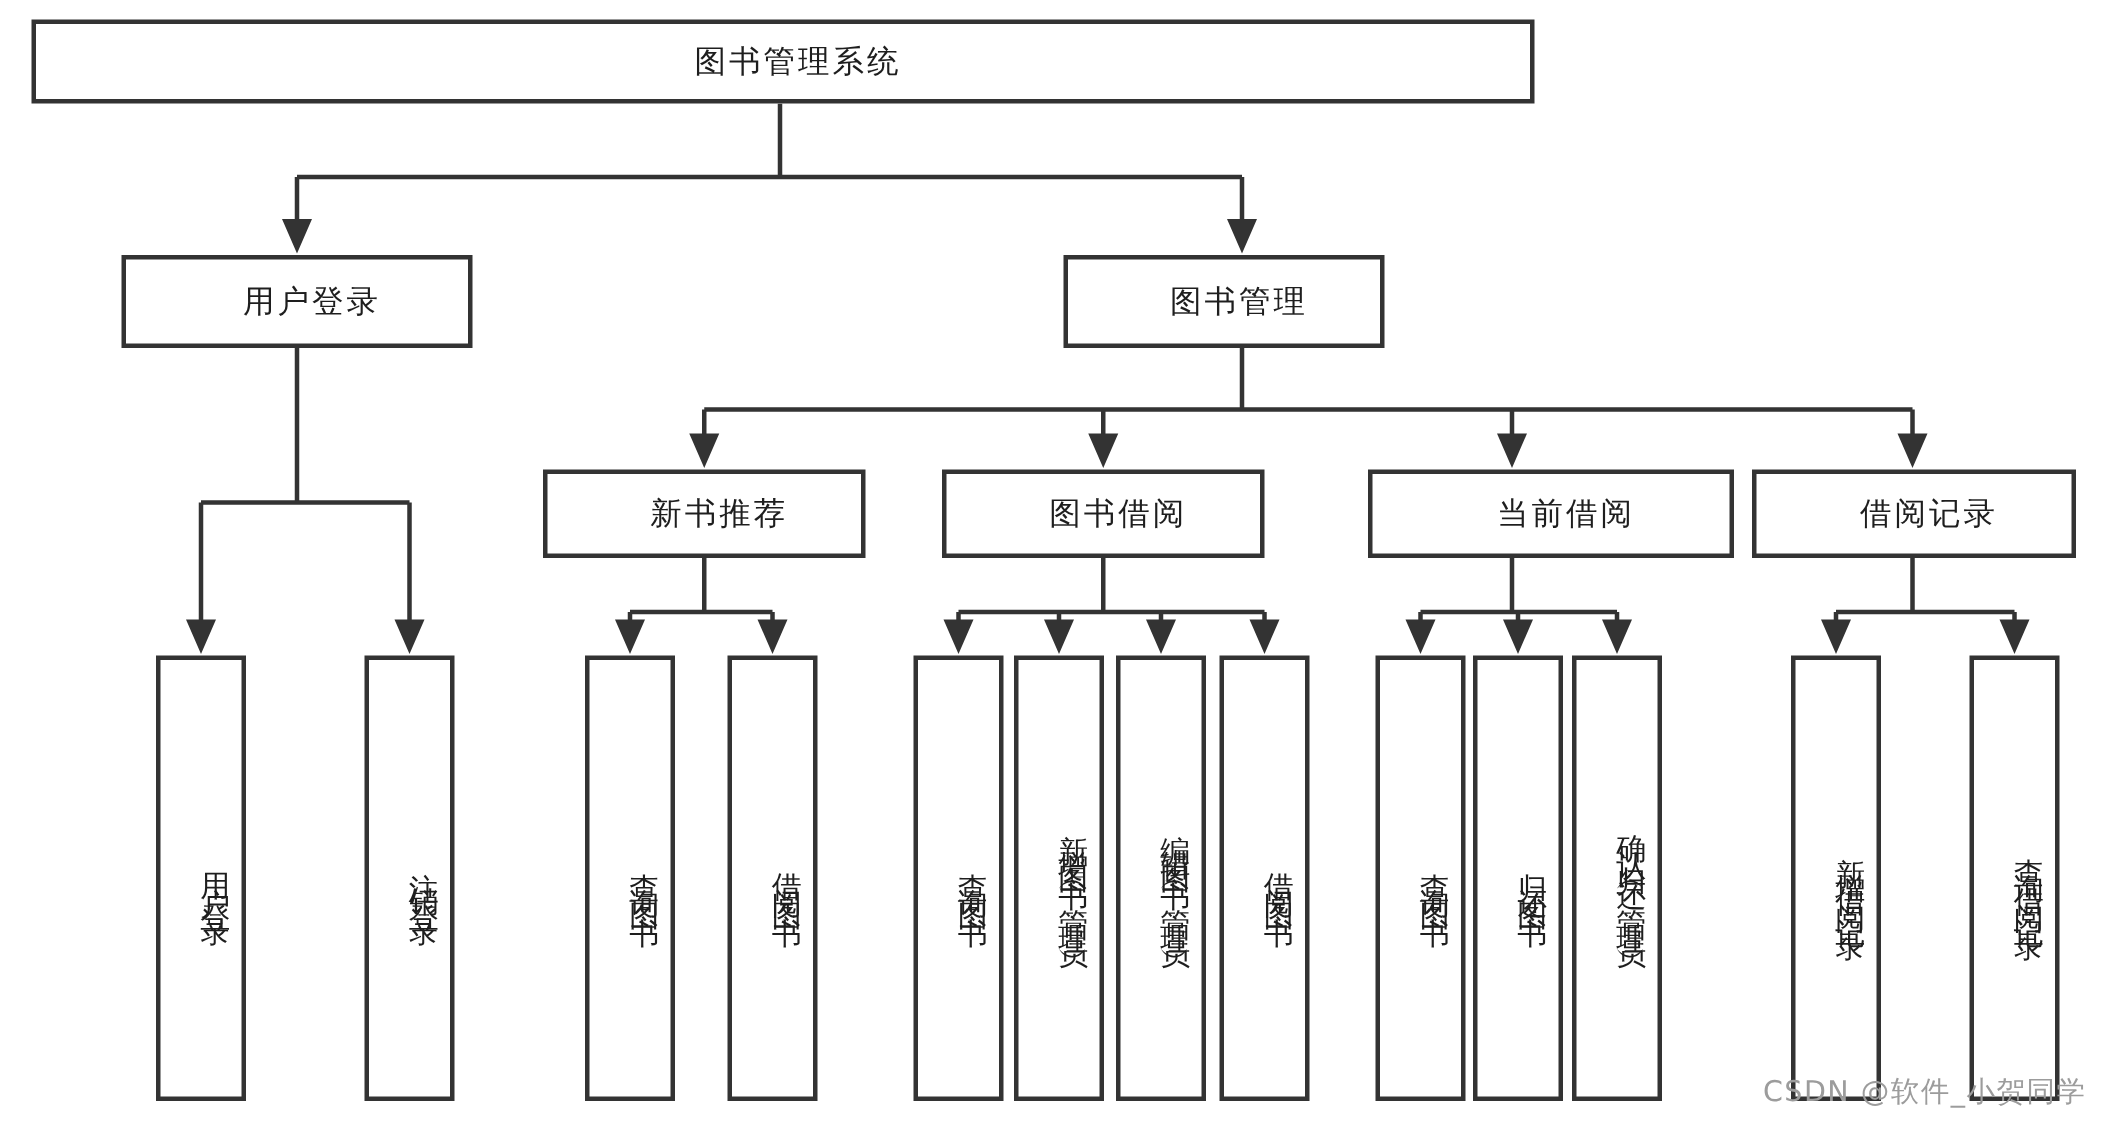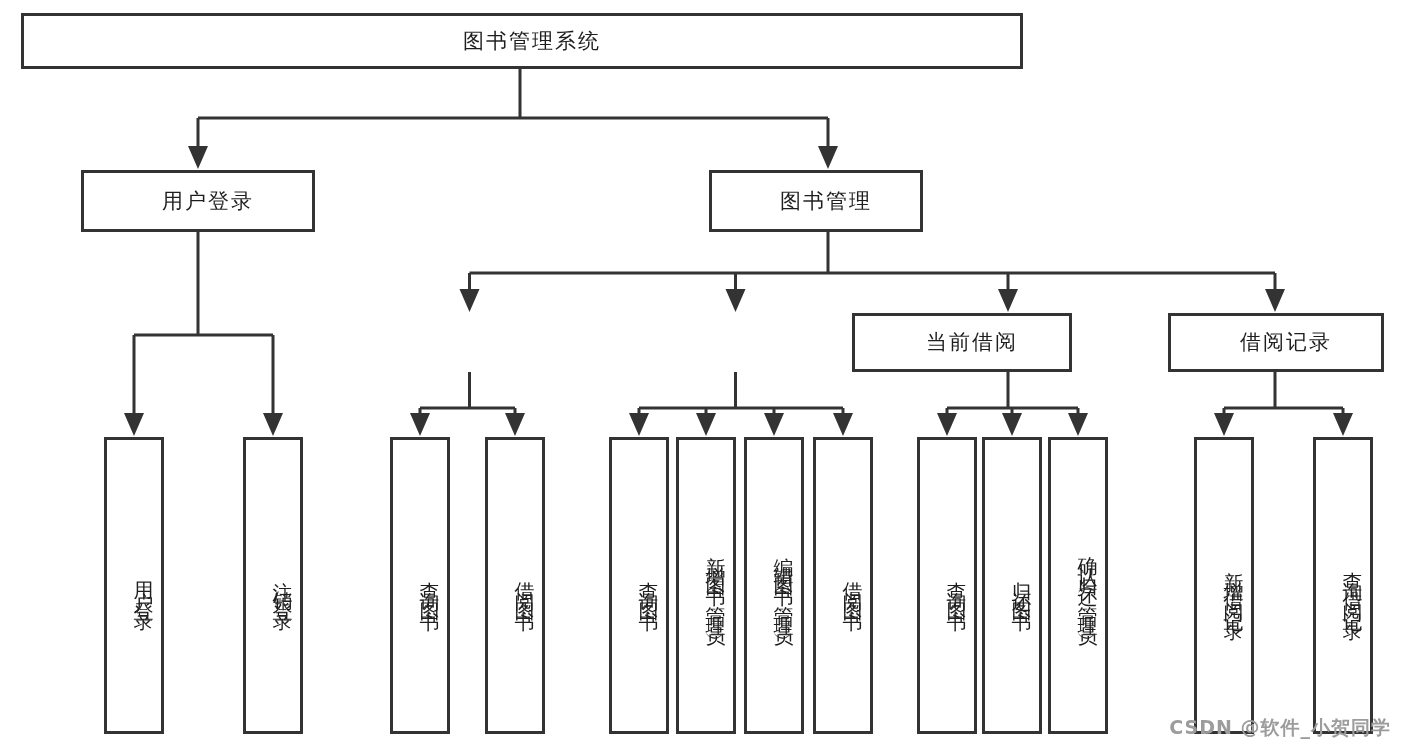--- a/index.html
+++ b/index.html
@@ -37,21 +37,20 @@
   }
   .watermark{
     position:absolute;
     top:715px;
     right:14px;
     z-index:2;
     font-size:19px;
     color:#9c9c9c;
     letter-spacing:1px;
     white-space:nowrap;
-    font-weight:bold;
   }
 </style>
 </head>
 <body>
 
 <div class="stage">
 
   <svg class="connectors" width="1405" height="747" viewBox="0 0 1405 747">
     <path fill="none" stroke="#333333" stroke-width="3" d="
       M520 69 V118
@@ -104,21 +103,27 @@
     <span class="lbl">图书管理系统</span>
   </div>
 
   <div class="box" style="left:81px;top:170px;width:234px;height:62px">
     <span class="lbl">用户登录</span>
   </div>
   <div class="box" style="left:709px;top:170px;width:214px;height:62px">
     <span class="lbl">图书管理</span>
   </div>
 
-  <div class="box" style="left:852px;top:313px;width:220px;height:59px">
+  <div class="box" style="left:362px;top:313px;width:215px;height:59px">
+    <span class="lbl">新书推荐</span>
+  </div>
+  <div class="box" style="left:628px;top:313px;width:215px;height:59px">
+    <span class="lbl">图书借阅</span>
+  </div>
+  <div class="box" style="left:912px;top:313px;width:244px;height:59px">
     <span class="lbl">当前借阅</span>
   </div>
   <div class="box" style="left:1168px;top:313px;width:216px;height:59px">
     <span class="lbl">借阅记录</span>
   </div>
 
   <div class="box v" style="left:104px;top:437px;width:60px;height:297px">
     <span class="lbl">用户登录</span>
   </div>
   <div class="box v" style="left:243px;top:437px;width:60px;height:297px">

